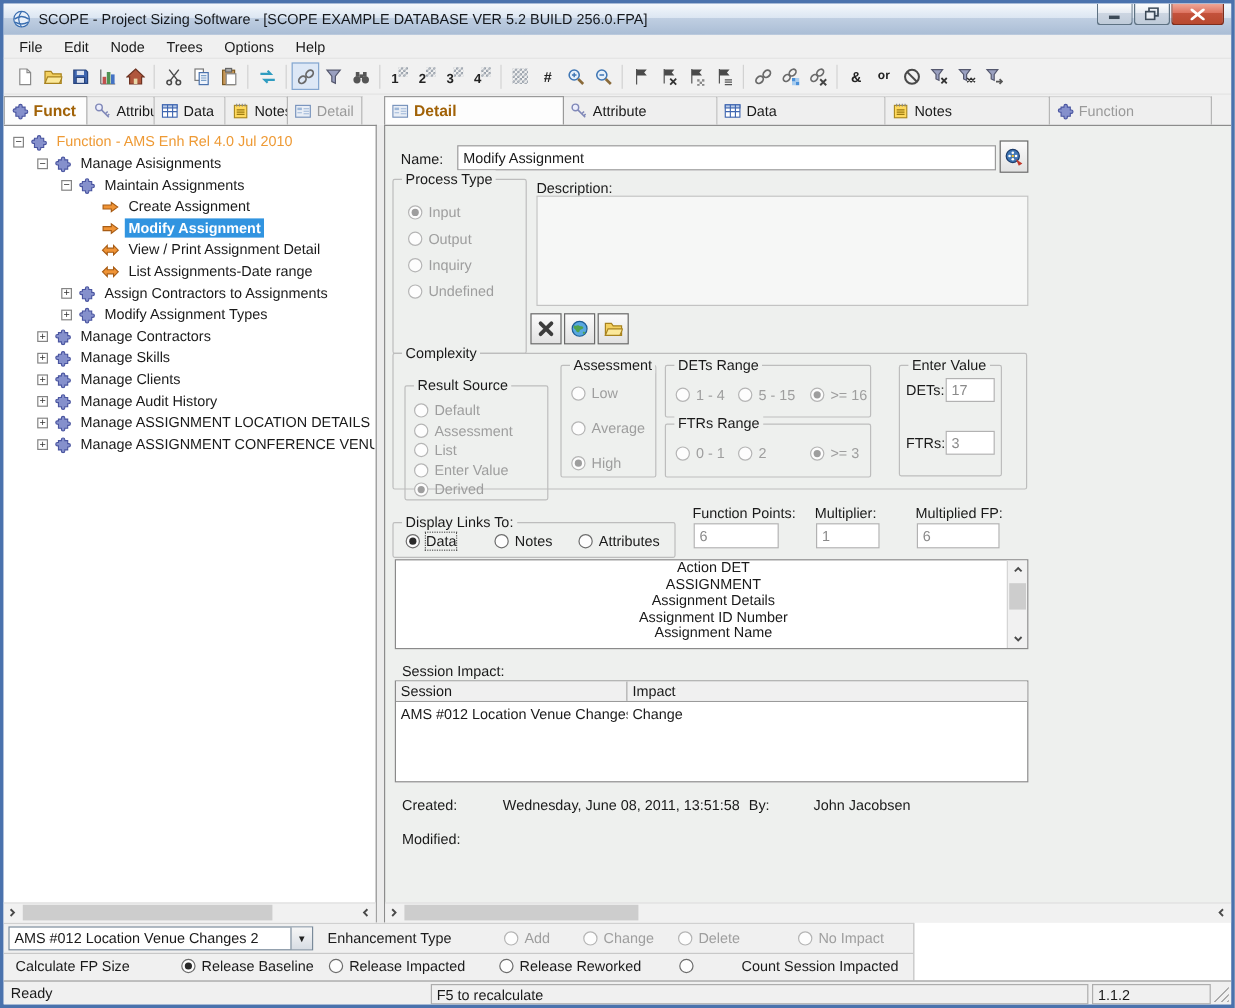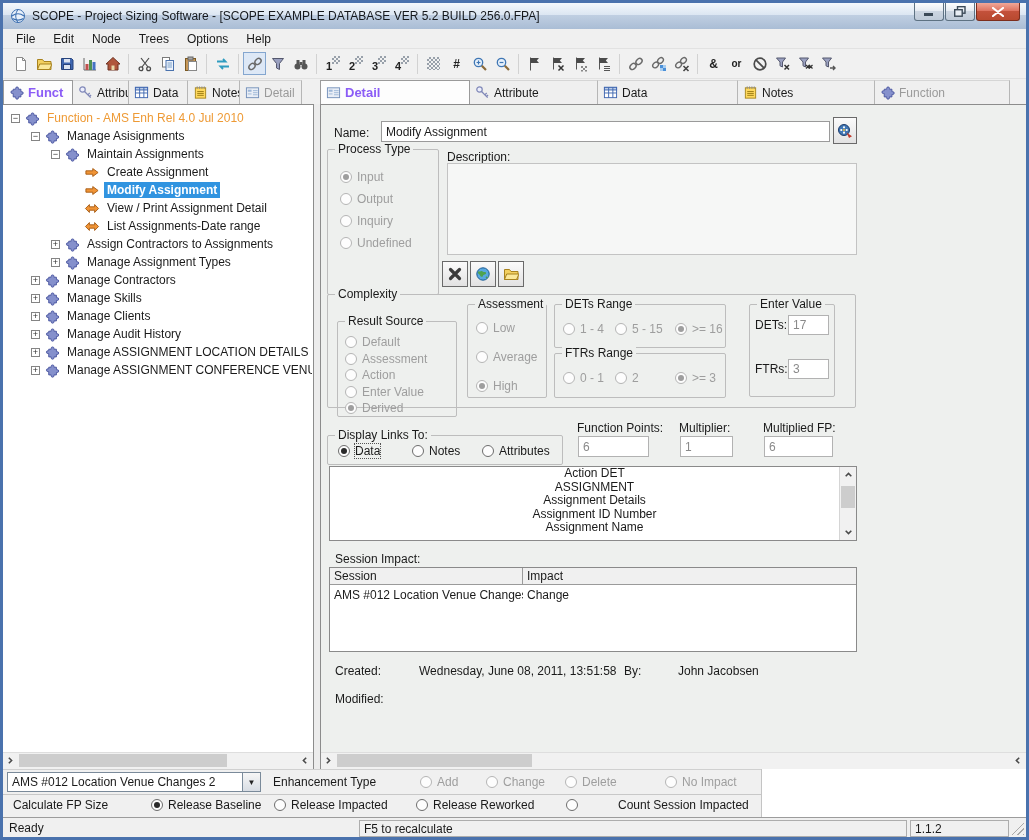--- a/index.html
+++ b/index.html
@@ -40,21 +40,21 @@
   .tb-txt.small{font-size:10px;}
   
   .tabbar{height:25px;flex:none;background:#f0f0f0;display:flex;}
   .tabset{display:flex;height:25px;}
   .tabset-left{width:311px;flex:none;}
   .tabset-right{margin-left:6px;flex:none;}
   .tab{box-sizing:border-box;height:24px;margin-top:1px;display:flex;align-items:center;gap:4px;
     padding:0 5px;border-right:1px solid #b6b6b6;border-top:1px solid #d5d5d5;background:#efefef;
     overflow:hidden;white-space:nowrap;}
   .tab .ic svg{width:15px;height:15px;}
-  .tab.active{background:#fdfdfd;border:1px solid #9a9a9a;border-bottom:none;font-weight:bold;color:#8b5cf6;font-size:13px;}
+  .tab.active{background:#fdfdfd;border:1px solid #9a9a9a;border-bottom:none;font-weight:bold;color:#a16207;font-size:13px;}
   .tab.disabled{color:#9a9a9a;}
   .tabset-left .tab:nth-child(1){width:70px;}
   .tabset-left .tab:nth-child(2){width:56px;}
   .tabset-left .tab:nth-child(3){width:59px;}
   .tabset-left .tab:nth-child(4){width:52px;}
   .tabset-left .tab:nth-child(5){width:62px;}
   .tabset-right .tab:nth-child(1){width:150px;}
   .tabset-right .tab:nth-child(2){width:128px;}
   .tabset-right .tab:nth-child(3){width:140px;}
   .tabset-right .tab:nth-child(4){width:137px;}
@@ -625,21 +625,21 @@
             </span>
             <span class="tree-label">Assign Contractors to Assignments</span>
           </div>
           <div class="tree-row" style="padding-left: 46px;">
             <span class="expander">+</span>
             <span class="ic">
               <svg viewBox="0 0 16 16">
                 <path d="M4.5 4.5h2.6V3.6a1.5 1.5 0 013 0v.9h2.6v2.6h.9a1.5 1.5 0 010 3h-.9v2.6h-2.6v.9a1.5 1.5 0 01-3 0v-.9H4.5V9.1h-.9a1.5 1.5 0 010-3h.9z" fill="#8590cc" stroke="#4a55a0"></path>
               </svg>
             </span>
-            <span class="tree-label">Manage Assignment Types</span>
+            <span class="tree-label">Modify Assignment Types</span>
           </div>
           <div class="tree-row" style="padding-left: 26px;">
             <span class="expander">+</span>
             <span class="ic">
               <svg viewBox="0 0 16 16">
                 <path d="M4.5 4.5h2.6V3.6a1.5 1.5 0 013 0v.9h2.6v2.6h.9a1.5 1.5 0 010 3h-.9v2.6h-2.6v.9a1.5 1.5 0 01-3 0v-.9H4.5V9.1h-.9a1.5 1.5 0 010-3h.9z" fill="#8590cc" stroke="#4a55a0"></path>
               </svg>
             </span>
             <span class="tree-label">Manage Contractors</span>
           </div>
@@ -782,21 +782,21 @@
               <label class="radio-item dis">
                 <span class="rb"></span>
                 <span class="rb-label">Default</span>
               </label>
               <label class="radio-item dis">
                 <span class="rb"></span>
                 <span class="rb-label">Assessment</span>
               </label>
               <label class="radio-item dis">
                 <span class="rb"></span>
-                <span class="rb-label">Action</span>
+                <span class="rb-label">List</span>
               </label>
               <label class="radio-item dis">
                 <span class="rb"></span>
                 <span class="rb-label">Enter Value</span>
               </label>
               <label class="radio-item dis">
                 <span class="rb on"></span>
                 <span class="rb-label">Derived</span>
               </label>
             </div>

